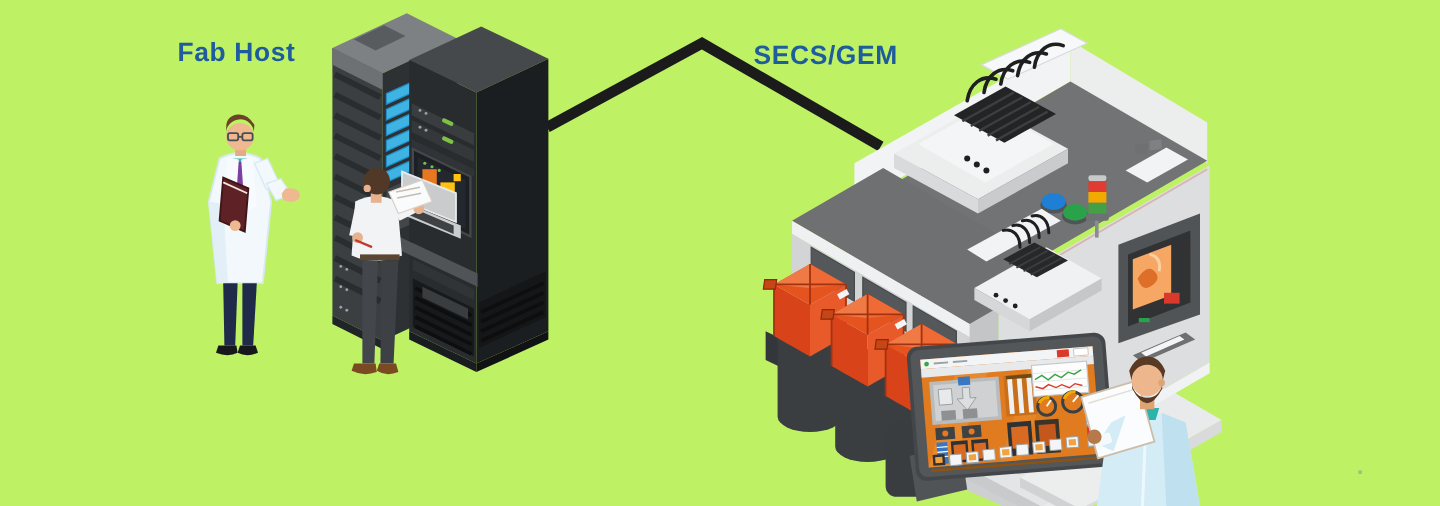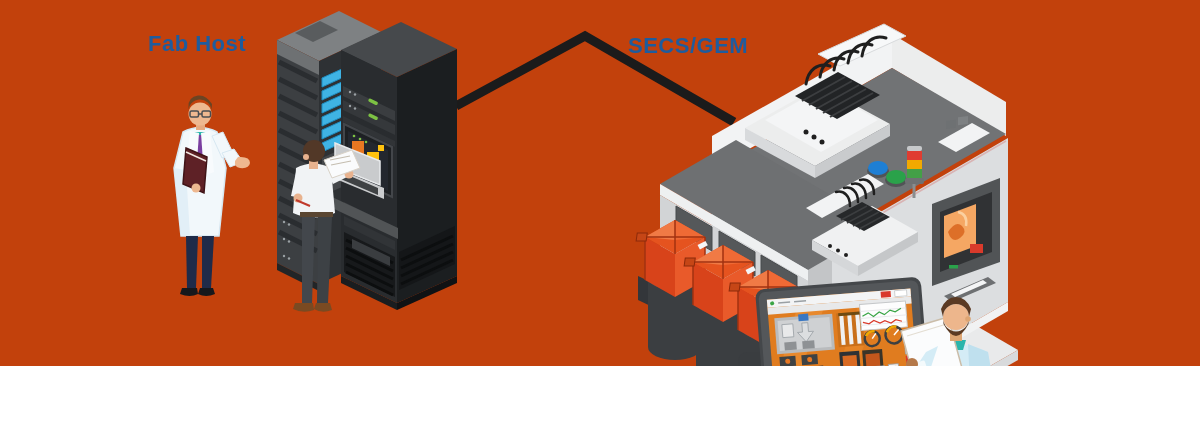--- a/index.html
+++ b/index.html
@@ -1,16 +1,16 @@
 <!DOCTYPE html>
 <html><head>
 <meta charset="utf-8">
 <style>
   html,body{margin:0;padding:0;background:#ffffff;}
-  .stage{position:relative;width:1200px;height:366px;background:#c2410c;overflow:hidden;}
+  .stage{position:relative;width:1200px;height:422px;background:#bef264;overflow:hidden;}
   .diagram-label{font-family:"Liberation Sans",sans-serif;font-size:22px;font-weight:600;letter-spacing:.5px;}
   svg{display:block;}
 </style>
 </head>
 <body>
 
 <div class="stage">
 <svg width="1200" height="422" viewBox="0 0 1200 422">
 
   <path d="M456,106 L585,36 L734,122" fill="none" stroke="#1b1b1b" stroke-width="9" stroke-linejoin="miter"></path>

